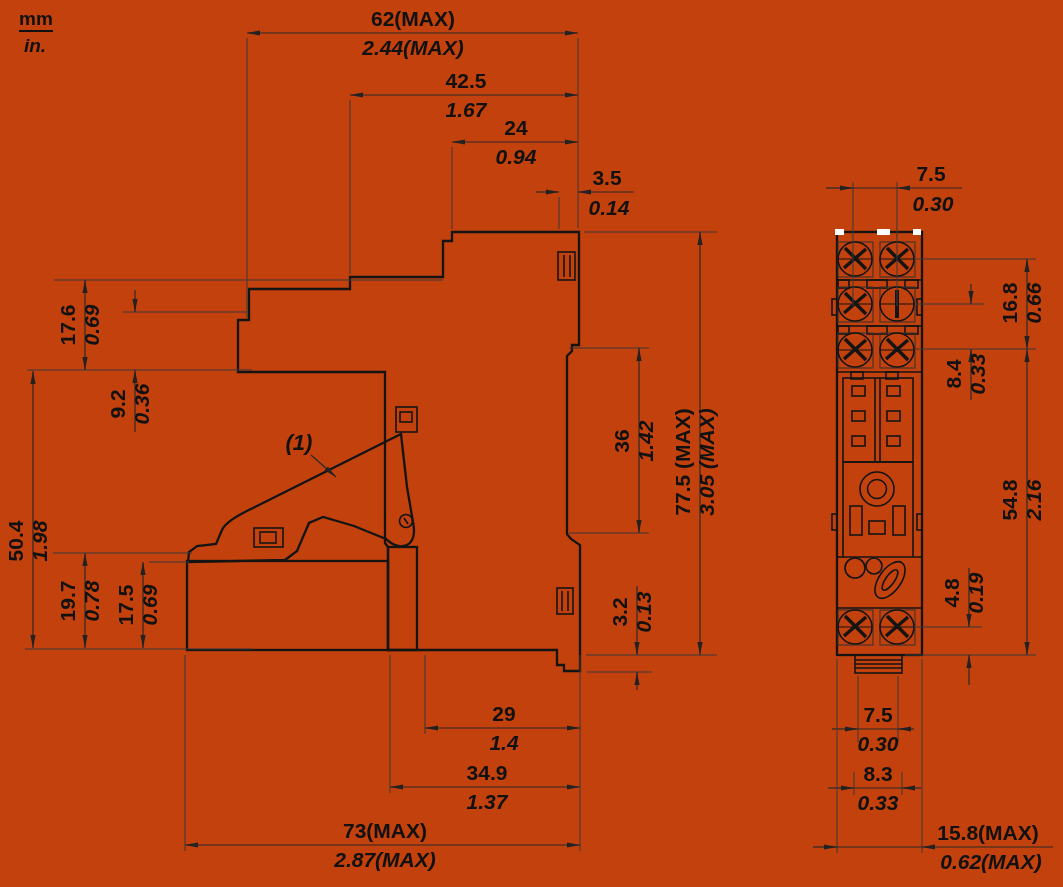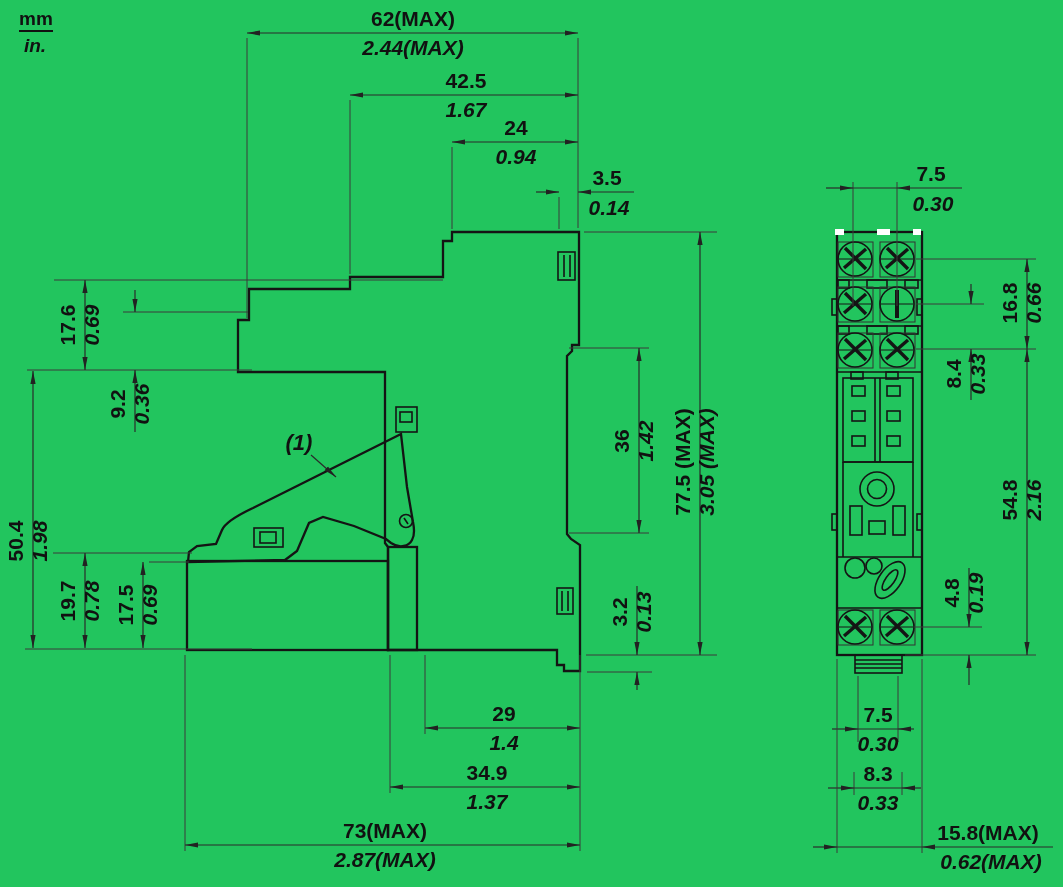--- a/index.html
+++ b/index.html
@@ -1,16 +1,16 @@
 <!DOCTYPE html>
 <html><head>
 <meta charset="utf-8">
 <style>
   html,body{margin:0;padding:0;background:#fff;}
-  .stage{width:1063px;height:887px;position:relative;background:#22c55e;font-family:"Liberation Sans",sans-serif;}
+  .stage{width:1063px;height:887px;position:relative;background:#c2410c;font-family:"Liberation Sans",sans-serif;}
   svg{display:block}
   .t   {font-family:"Liberation Sans",sans-serif;font-weight:700;font-size:21px;fill:#111;}
   .ti  {font-family:"Liberation Sans",sans-serif;font-weight:700;font-style:italic;font-size:21px;fill:#111;}
   .tl  {font-family:"Liberation Sans",sans-serif;font-weight:700;font-size:19px;fill:#111;}
   .tli {font-family:"Liberation Sans",sans-serif;font-weight:700;font-style:italic;font-size:19px;fill:#111;}
   .tc  {font-family:"Liberation Sans",sans-serif;font-weight:700;font-style:italic;font-size:22px;fill:#111;}
   .body-ln{stroke:#141414;stroke-width:2.3;fill:none;stroke-linejoin:miter;}
   .det {stroke:#141414;stroke-width:1.6;fill:none;}
   .dim {stroke:#2a2a2a;stroke-width:1.2;fill:none;}
   .ext {stroke:#3a3a3a;stroke-width:1.0;fill:none;}

